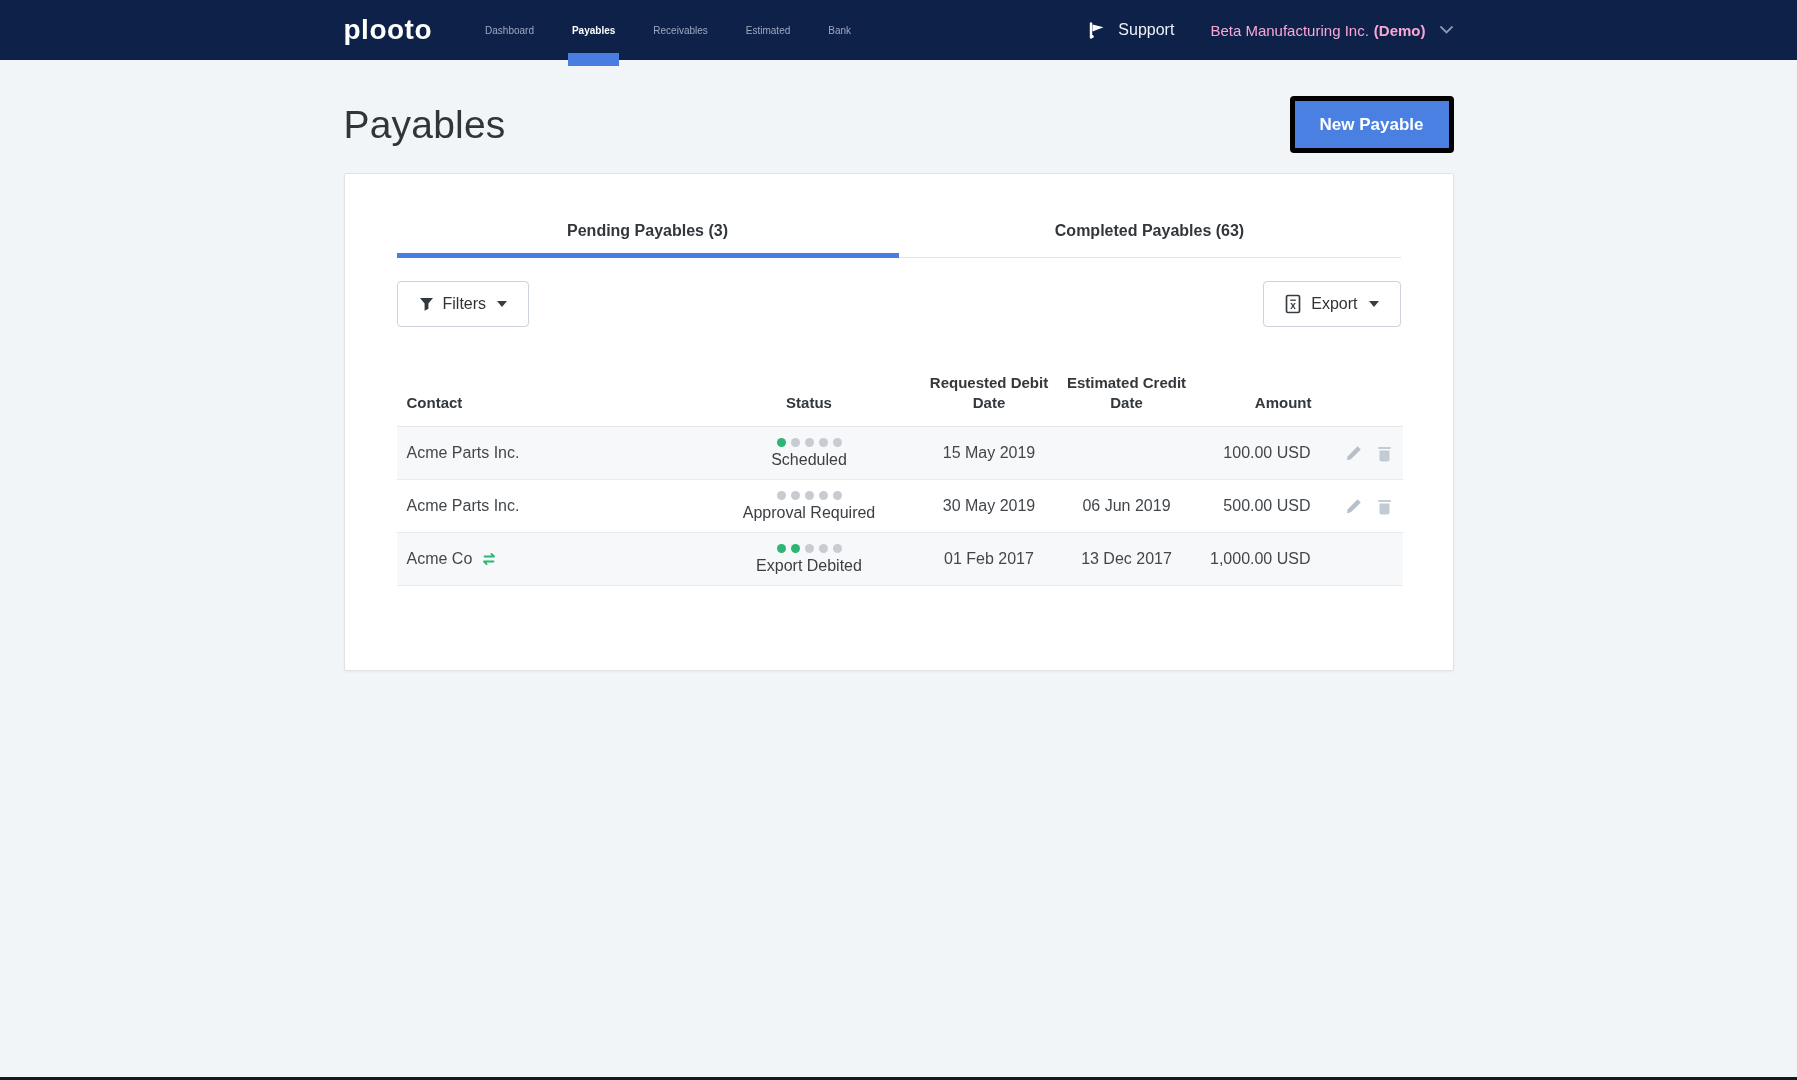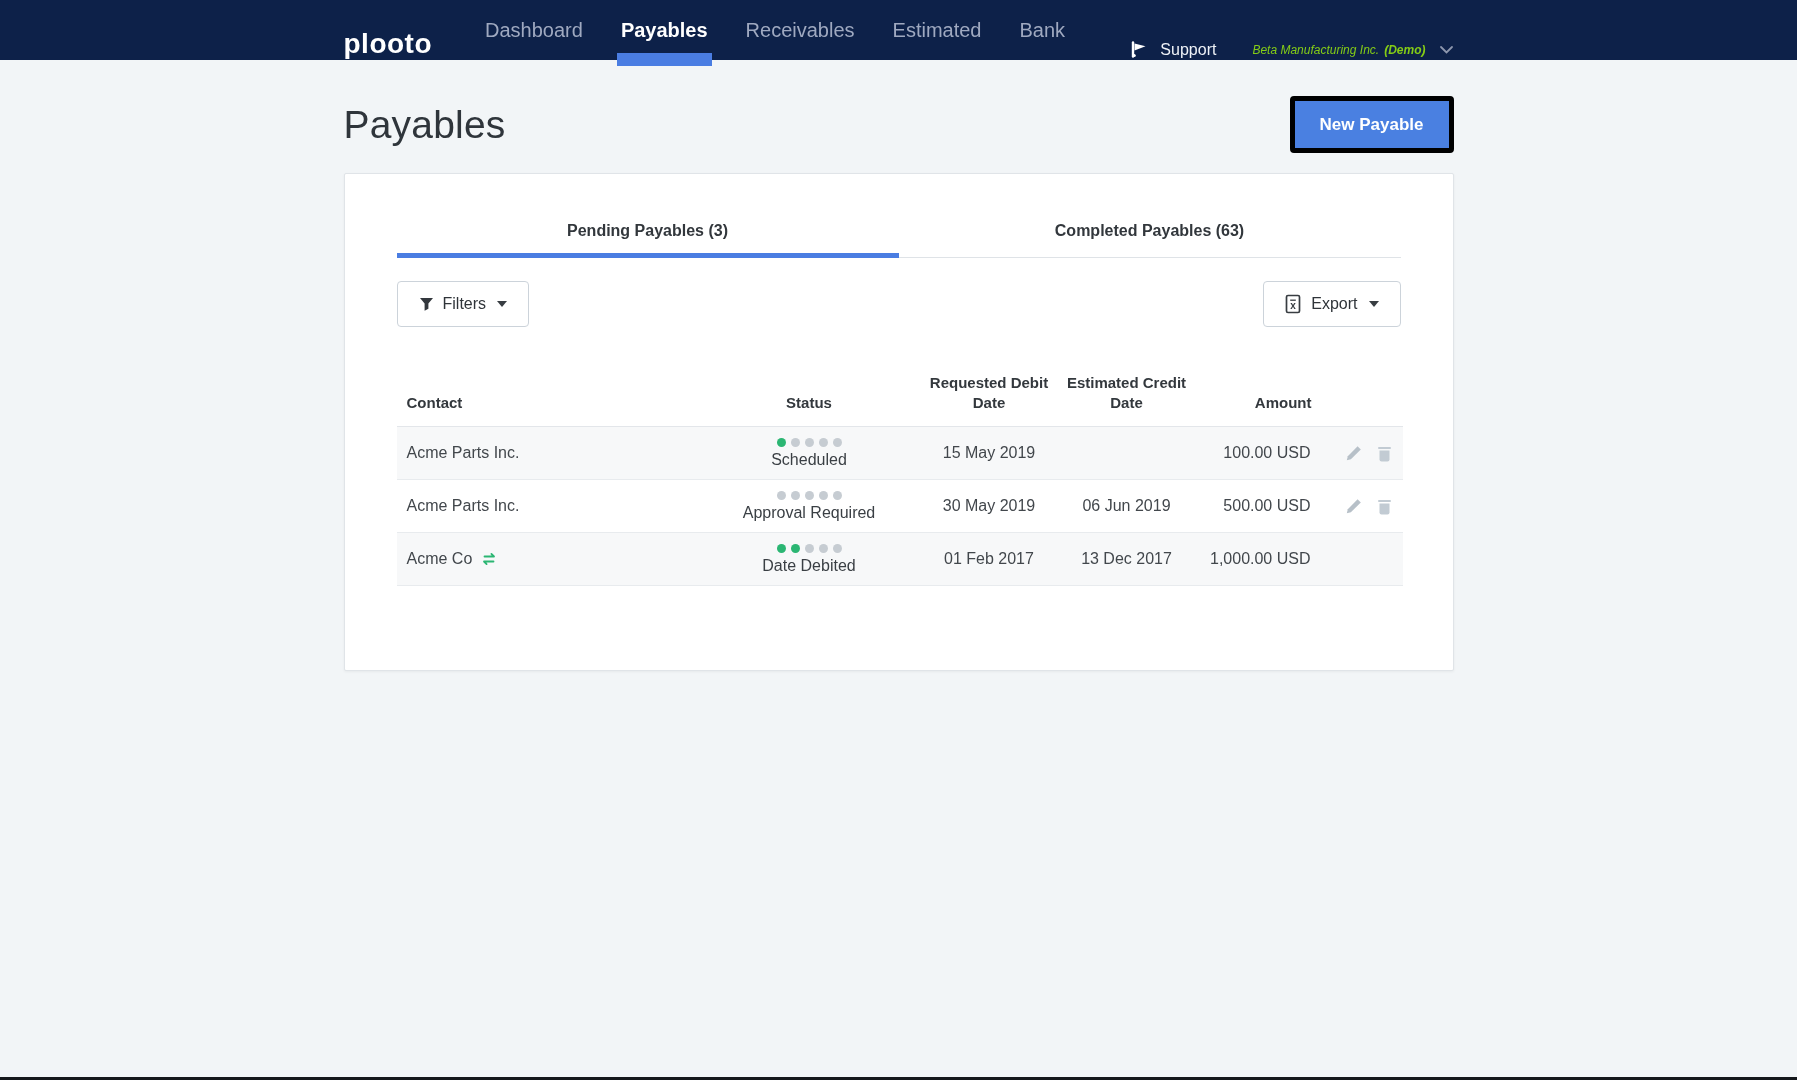--- a/index.html
+++ b/index.html
@@ -8,29 +8,29 @@
     width:1797px; height:1080px;
     background:#f2f5f7;
     font-family:"Liberation Sans", sans-serif;
     position:relative; overflow:hidden;
     color:#42474c;
   }
   .container { width:1110px; margin:0 auto; }
 
   
   .navbar { height:60px; background:#0d2149; position:relative; z-index:5; }
-  .nav-inner { width:1110px; margin:0 auto; height:100%; display:flex; align-items:flex-end; }
+  .nav-inner { width:1110px; margin:0 auto; height:100%; display:flex; align-items:center; }
   .logo { color:#ffffff; font-size:28px; font-weight:bold; letter-spacing:.5px; margin-right:34px; cursor:pointer; }
   .nav-menu { display:flex; height:100%; align-items:center; }
-  .nav-item { color:#9fa9c0; font-size:20px; padding:11px 19px; height:100%; display:flex; align-items:center; position:relative; cursor:pointer; white-space:nowrap; }
+  .nav-item { color:#9fa9c0; font-size:10px; padding:11px 19px; height:100%; display:flex; align-items:center; position:relative; cursor:pointer; white-space:nowrap; }
   .nav-item.active { color:#ffffff; font-weight:bold; }
   .nav-item.active::after { content:""; position:absolute; left:15px; right:15px; bottom:-6px; height:13px; background:#4a7de2; }
   .nav-right { margin-left:auto; display:flex; align-items:center; }
   .support { display:flex; align-items:center; gap:10px; color:#eef2f7; font-size:16px; margin-right:36px; cursor:pointer; }
-  .account { display:flex; align-items:center; color:#84cc16; font-size:12px; cursor:pointer;font-style:italic; }
+  .account { display:flex; align-items:center; color:#f9a8d4; font-size:15px; cursor:pointer; }
   .account .demo { font-weight:bold; margin-left:5px; }
   .account svg { margin-left:13px; }
 
   
   .page-header { display:flex; justify-content:space-between; align-items:center; margin-top:36px; margin-bottom:20px; }
   .page-title { font-size:39px; font-weight:normal; color:#2f353b; margin:0; letter-spacing:.2px; }
   .btn-primary {
     background:#4a80e1; border:5px solid #000000; border-radius:4px;
     color:#fff; font-size:17px; font-weight:bold; font-family:inherit;
     height:57px; padding:0 25px; cursor:pointer;
@@ -268,21 +268,21 @@
       </span>
     </td>
     <td class="cell-status">
       <div class="dots">
                 <span class="dot green"></span>
                 <span class="dot green"></span>
                 <span class="dot"></span>
                 <span class="dot"></span>
                 <span class="dot"></span>
               </div>
-      <div class="status-label">Date Debited</div>
+      <div class="status-label">Export Debited</div>
     </td>
     <td class="cell-date">01 Feb 2017</td>
     <td class="cell-date">13 Dec 2017</td>
     <td class="cell-amount">1,000.00 USD</td>
     <td class="cell-actions">
       <span class="actions-wrap" style="visibility: hidden;">
         <span class="icon-btn">
           <svg width="19" height="19" viewBox="0 0 19 19">
             <path d="M13.6 2.2l3.2 3.2-9.9 9.9-4.1 1 1-4.1z" fill="#b7c0c8"></path>
           </svg>

